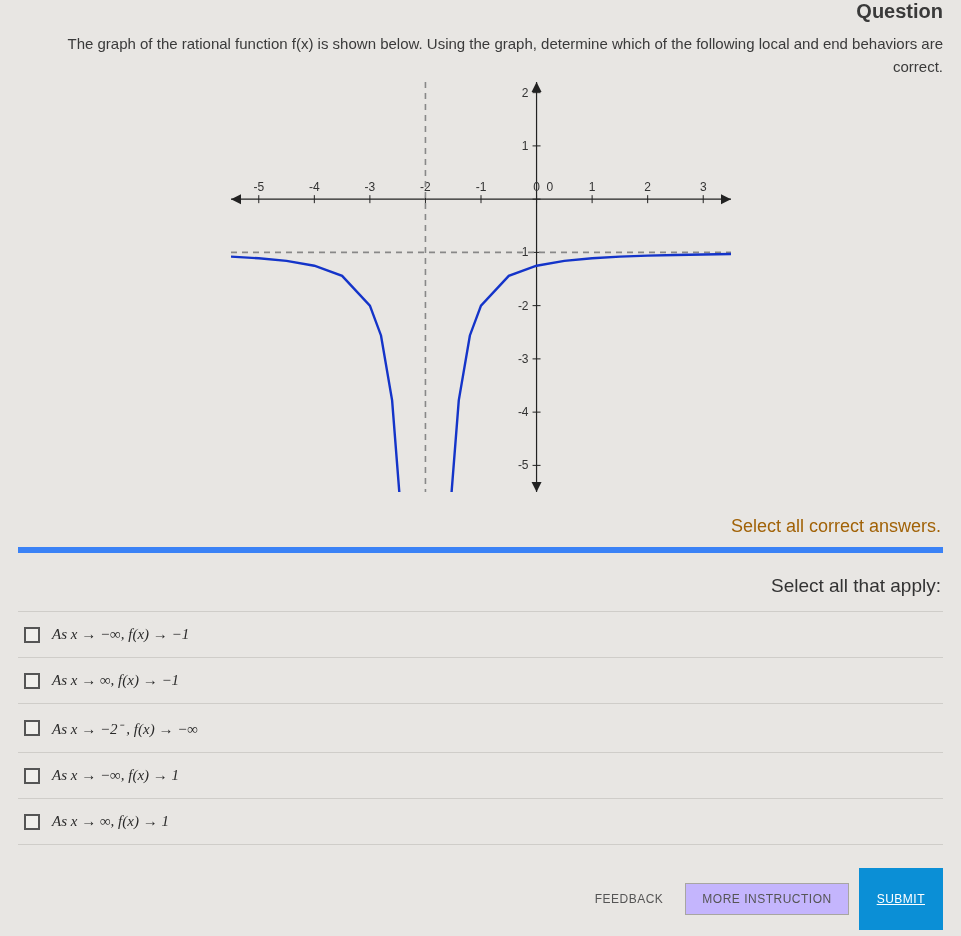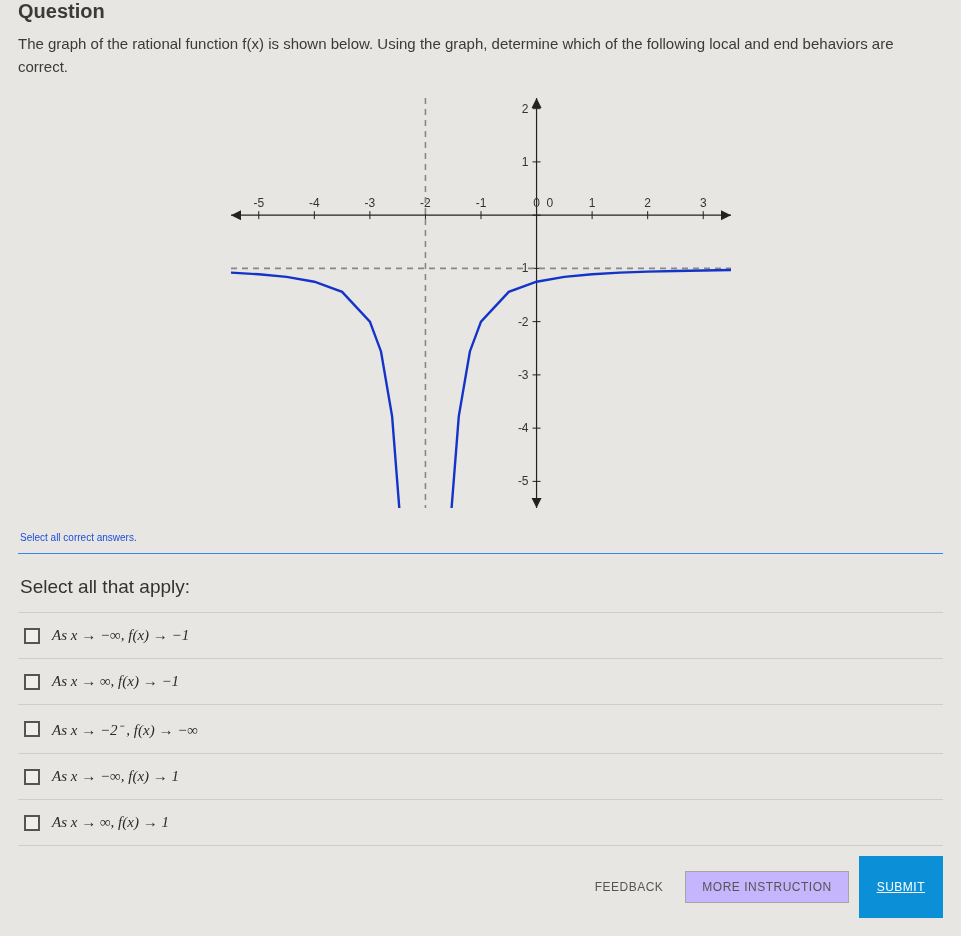--- a/index.html
+++ b/index.html
@@ -4,44 +4,44 @@
 <style>
 * { box-sizing: border-box; margin: 0; padding: 0; }
 body {
   font-family: Arial, sans-serif;
   background: #e8e6e3;
   width: 961px;
   height: 936px;
   overflow: hidden;
   color: #2a2a2a;
 }
-.container { padding: 0 18px; }
+.container { padding: 0 18px; text-align: right; }
 .heading {
   font-size: 20px;
   font-weight: 600;
   color: #3a3a3a;
   margin-bottom: 10px;
   padding-top: 0;
 }
 .prompt {
   font-size: 15px;
   line-height: 1.5;
   color: #3a3a3a;
-  margin-bottom: 20px;
+  margin-bottom: 4px;
 }
 .chart-wrap {
   display: flex;
   justify-content: center;
   margin: 4px 0 14px 0;
 }
 .select-label {
-  font-size: 10px;
-  color: #1d4ed8;
+  font-size: 18px;
+  color: #a16207;
   padding: 10px 2px;
-  border-bottom: 1px solid #3b82f6;
+  border-bottom: 6px solid #3b82f6;
 }
 .apply-block { margin-top: 14px; }
 .apply-label { font-size: 19px; color: #333; padding: 8px 2px 14px 2px; }
 .options { border-top: 1px solid #cfcdc9; }
 .opt-row {
   display: flex;
   align-items: center;
   gap: 12px;
   padding: 14px 6px;
   border-bottom: 1px solid #cfcdc9;
@@ -50,21 +50,21 @@
 }
 .checkbox {
   width: 16px; height: 16px;
   border: 2px solid #555;
   background: #f0efec;
   flex-shrink: 0;
 }
 .math { font-family: Liberation Serif, serif; font-style: italic; }
 .footer {
   position: absolute;
-  bottom: 18px; right: 18px;
+  bottom: 6px; right: 18px;
   display: flex; gap: 10px; align-items: center;
 }
 .fb {
   font-size: 12px; letter-spacing: .5px;
   color: #555; padding: 6px 12px;
 }
 .btn-outline {
   font-size: 12px; letter-spacing: .5px;
   color: #555; padding: 8px 16px;
   border: 1px solid #a8a6a2; background: #c4b5fd;

